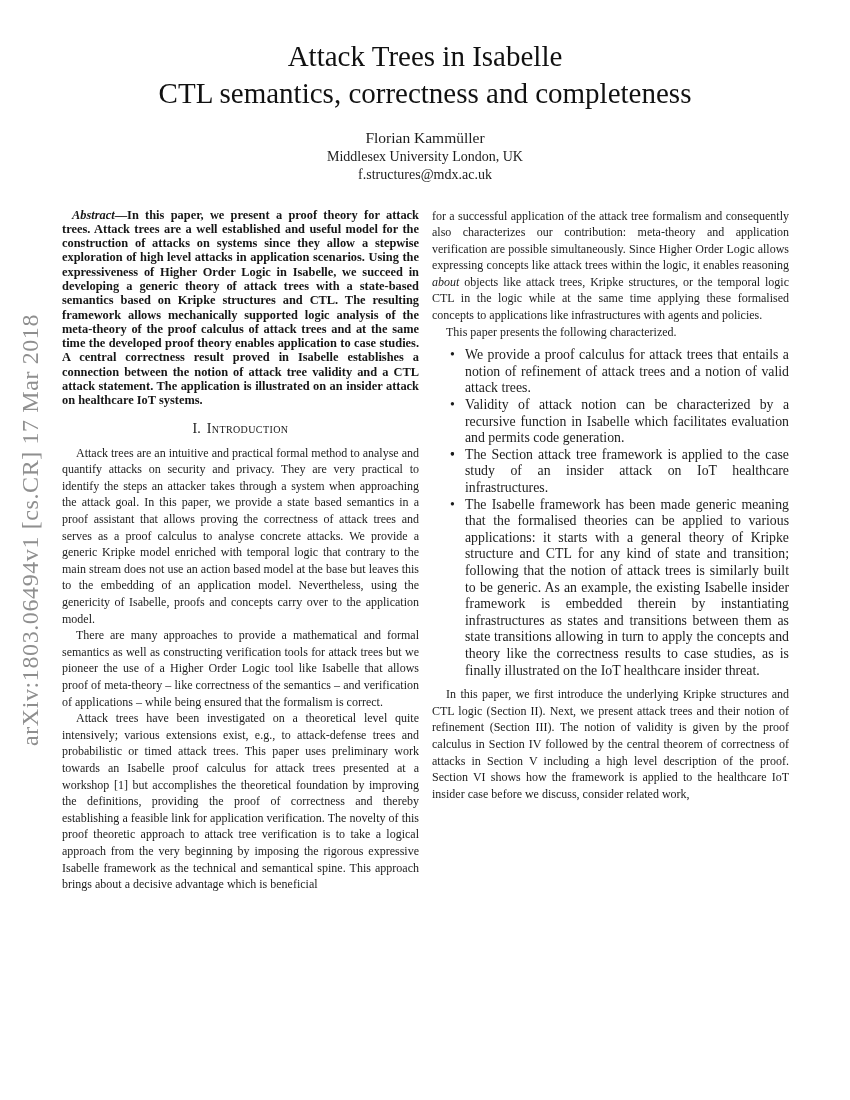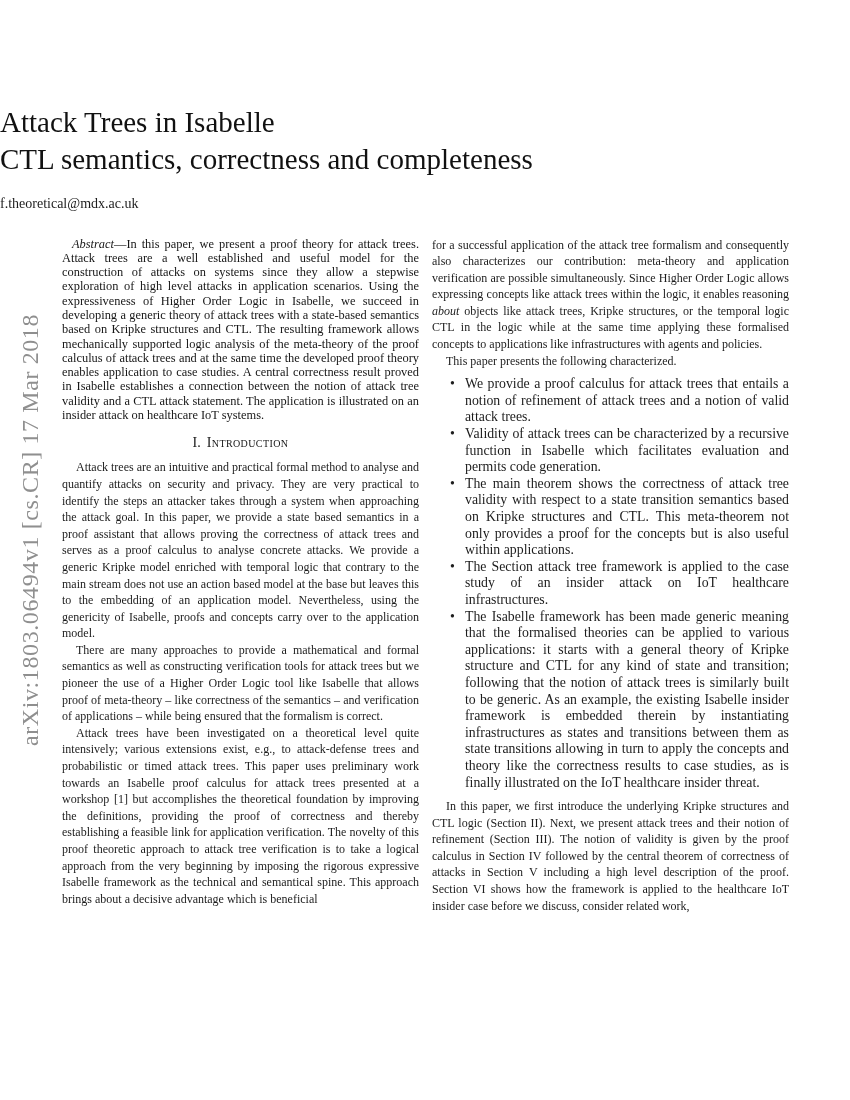--- a/index.html
+++ b/index.html
@@ -24,21 +24,22 @@
     transform: translate(-50%, -50%) rotate(-90deg);
     transform-origin: center center;
     white-space: nowrap;
     font-size: 24px;
     letter-spacing: 0.6px;
     color: #8f8f8f;
   }
 
   
   .header {
-    padding-top: 104px;
+    padding-top: 38px;
+    text-align: center;
   }
   .title {
     font-size: 29px;
     line-height: 37px;
     font-weight: normal;
     color: #111111;
     margin: 0;
   }
   .authors {
     margin-top: 17px;
@@ -55,21 +56,21 @@
     align-items: flex-start;
   }
   .col {
     width: 357px;
     flex: 0 0 357px;
   }
 
   .abstract {
     font-size: 12.4px;
     line-height: 14.3px;
-    font-weight: normal;
+    font-weight: bold;
     text-align: justify;
     text-indent: 10px;
     margin: 0;
     color: #161616;
   }
   .abstract .abstract-label {
     font-style: italic;
   }
 
   .section-heading {
@@ -119,21 +120,23 @@
 <body>
 
 <div class="arxiv-stamp">arXiv:1803.06494v1  [cs.CR]  17 Mar 2018</div>
 
 <div class="header">
   <h1 class="title">
     <div>Attack Trees in Isabelle</div>
     <div>CTL semantics, correctness and completeness</div>
   </h1>
   <div class="authors">
-    <div class="author-line">f.theoretical@mdx.ac.uk</div>
+    <div class="author-name">Florian Kammüller</div>
+    <div class="author-line">Middlesex University London, UK</div>
+    <div class="author-line">f.structures@mdx.ac.uk</div>
   </div>
 </div>
 
 <div class="columns">
 
   <div class="col">
     <p class="abstract"><span class="abstract-label">Abstract</span><span>—In this paper, we present a proof theory for attack trees. Attack trees are a well established and useful model for the construction of attacks on systems since they allow a stepwise exploration of high level attacks in application scenarios. Using the expressiveness of Higher Order Logic in Isabelle, we succeed in developing a generic theory of attack trees with a state-based semantics based on Kripke structures and CTL. The resulting framework allows mechanically supported logic analysis of the meta-theory of the proof calculus of attack trees and at the same time the developed proof theory enables application to case studies. A central correctness result proved in Isabelle establishes a connection between the notion of attack tree validity and a CTL attack statement. The application is illustrated on an insider attack on healthcare IoT systems.</span></p>
 
     <h2 class="section-heading"><span class="num">I.</span><span class="sc">Introduction</span></h2>
 
@@ -142,22 +145,22 @@
     <p class="body-par">Attack trees have been investigated on a theoretical level quite intensively; various extensions exist, e.g., to attack-defense trees and probabilistic or timed attack trees. This paper uses preliminary work towards an Isabelle proof calculus for attack trees presented at a workshop [1] but accomplishes the theoretical foundation by improving the definitions, providing the proof of correctness and thereby establishing a feasible link for application verification. The novelty of this proof theoretic approach to attack tree verification is to take a logical approach from the very beginning by imposing the rigorous expressive Isabelle framework as the technical and semantical spine. This approach brings about a decisive advantage which is beneficial</p>
   </div>
 
   <div class="col">
     <p class="body-par no-indent"><span>for a successful application of the attack tree formalism and consequently also characterizes our contribution: meta-theory and application verification are possible simultaneously. Since Higher Order Logic allows expressing concepts like attack trees within the logic, it enables reasoning </span><span class="em">about</span><span> objects like attack trees, Kripke structures, or the temporal logic CTL in the logic while at the same time applying these formalised concepts to applications like infrastructures with agents and policies.</span></p>
 
     <p class="body-par">This paper presents the following characterized.</p>
 
     <ul class="bullets">
       <li><span class="marker">•</span><span>We provide a proof calculus for attack trees that entails a notion of refinement of attack trees and a notion of valid attack trees.</span></li>
-      <li><span class="marker">•</span><span>Validity of attack trees can be characterized by a recursive function in Isabelle which facilitates evaluation and permits code generation.</span></li>
-      <li><span class="marker">•</span><span>The main theorem shows the correctness of attack tree validity with respect to a state transition semantics based on Kripke structures and CTL. This meta-theorem not only provides a proof for the concepts but is also useful within applications.</span></li>
+      <li><span class="marker">•</span><span>Validity of attack notion can be characterized by a recursive function in Isabelle which facilitates evaluation and permits code generation.</span></li>
+      <li><span class="marker">•</span></li>
       <li><span class="marker">•</span><span>The Section attack tree framework is applied to the case study of an insider attack on IoT healthcare infrastructures.</span></li>
       <li><span class="marker">•</span><span>The Isabelle framework has been made generic meaning that the formalised theories can be applied to various applications: it starts with a general theory of Kripke structure and CTL for any kind of state and transition; following that the notion of attack trees is similarly built to be generic. As an example, the existing Isabelle insider framework is embedded therein by instantiating infrastructures as states and transitions between them as state transitions allowing in turn to apply the concepts and theory like the correctness results to case studies, as is finally illustrated on the IoT healthcare insider threat.</span></li>
     </ul>
 
     <p class="body-par">In this paper, we first introduce the underlying Kripke structures and CTL logic (Section II). Next, we present attack trees and their notion of refinement (Section III). The notion of validity is given by the proof calculus in Section IV followed by the central theorem of correctness of attacks in Section V including a high level description of the proof. Section VI shows how the framework is applied to the healthcare IoT insider case before we discuss, consider related work,</p>
   </div>
 
 </div>
 
 </body></html>

